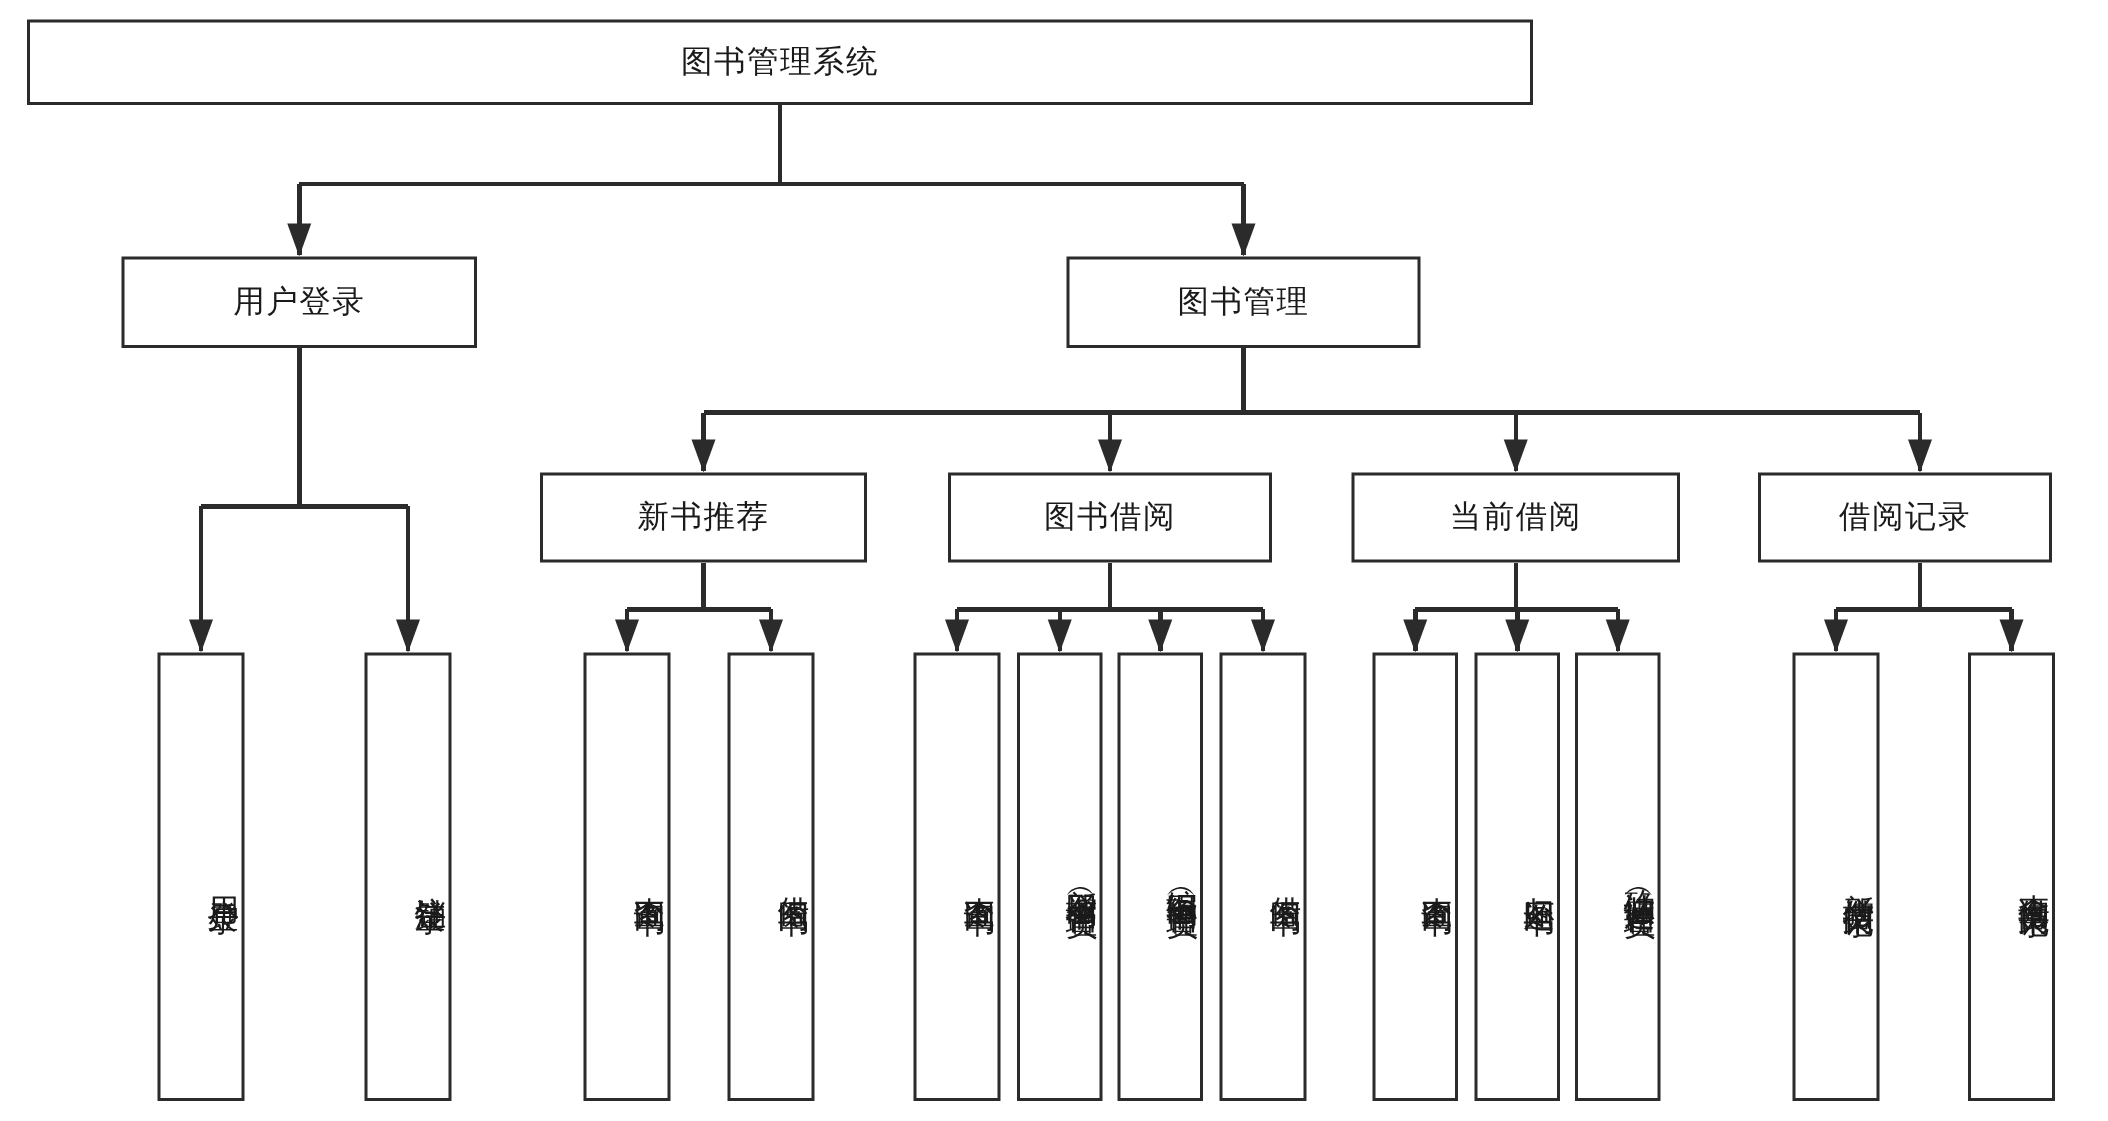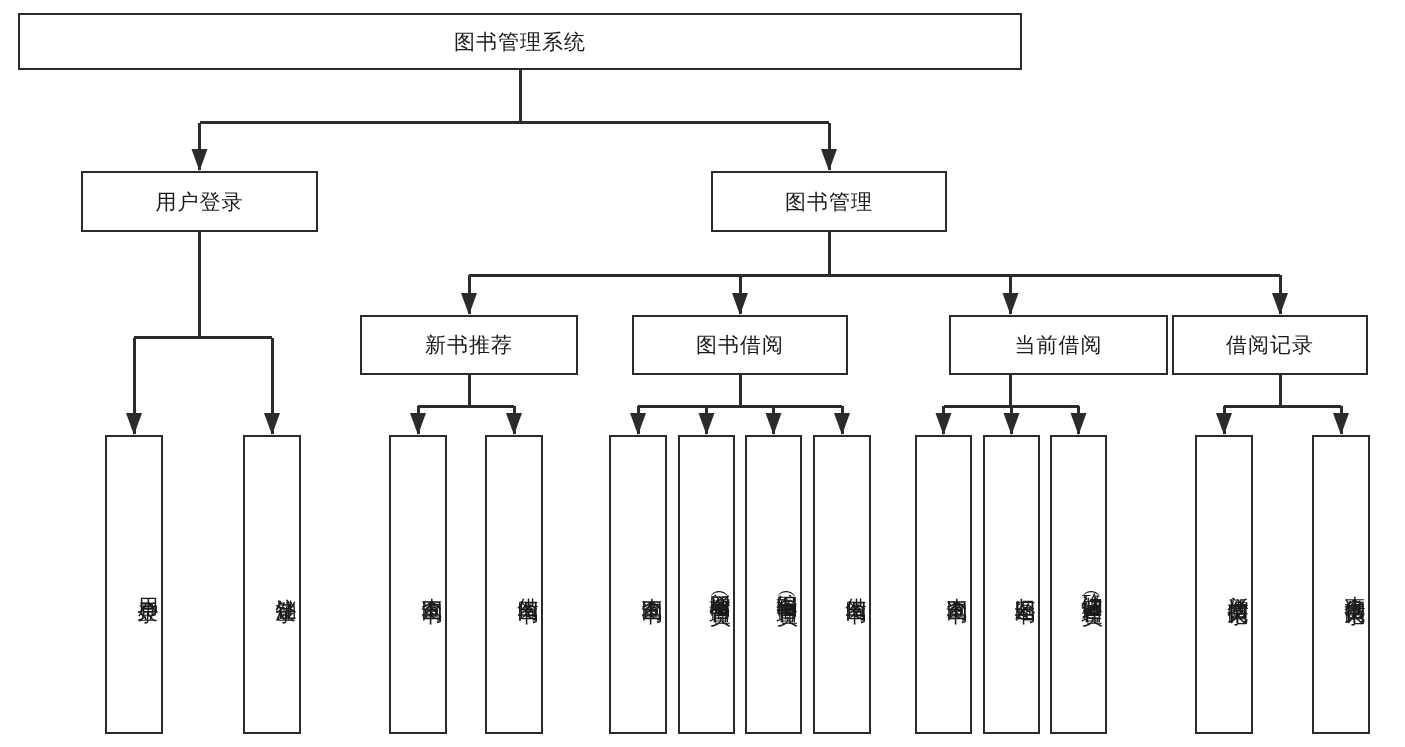--- a/index.html
+++ b/index.html
@@ -116,21 +116,21 @@
       <polygon points="1216,413 1232,413 1224,435" fill="#2b2b2b"></polygon>
       <line x1="1341" y1="406.2" x2="1341" y2="434" stroke="#2b2b2b" stroke-width="3" shape-rendering="crispEdges"></line>
       <polygon points="1333,413 1349,413 1341,435" fill="#2b2b2b"></polygon>
     </svg>
   <div id="nodes">
       <div class="node node-h root" style="left: 18px; top: 13px; width: 1004px; height: 57px; border-color: rgb(43, 43, 43); background: rgb(255, 255, 255); color: rgb(26, 26, 26);">图书管理系统</div>
       <div class="node node-h" style="left: 81px; top: 171px; width: 237px; height: 61px; border-color: rgb(43, 43, 43); background: rgb(255, 255, 255); color: rgb(26, 26, 26);">用户登录</div>
       <div class="node node-h" style="left: 711px; top: 171px; width: 236px; height: 61px; border-color: rgb(43, 43, 43); background: rgb(255, 255, 255); color: rgb(26, 26, 26);">图书管理</div>
       <div class="node node-h" style="left: 360px; top: 315px; width: 218px; height: 60px; border-color: rgb(43, 43, 43); background: rgb(255, 255, 255); color: rgb(26, 26, 26);">新书推荐</div>
       <div class="node node-h" style="left: 632px; top: 315px; width: 216px; height: 60px; border-color: rgb(43, 43, 43); background: rgb(255, 255, 255); color: rgb(26, 26, 26);">图书借阅</div>
-      <div class="node node-h" style="left: 901px; top: 315px; width: 219px; height: 60px; border-color: rgb(43, 43, 43); background: rgb(255, 255, 255); color: rgb(26, 26, 26); margin-left: 48px;">当前借阅</div>
+      <div class="node node-h" style="left: 901px; top: 315px; width: 219px; height: 60px; border-color: rgb(43, 43, 43); background: rgb(255, 255, 255); color: rgb(26, 26, 26);">当前借阅</div>
       <div class="node node-h" style="left: 1172px; top: 315px; width: 196px; height: 60px; border-color: rgb(43, 43, 43); background: rgb(255, 255, 255); color: rgb(26, 26, 26);">借阅记录</div>
       <div class="node node-v" style="left: 105px; top: 435px; width: 58px; height: 299px; border-color: rgb(43, 43, 43); background: rgb(255, 255, 255); color: rgb(26, 26, 26);">用户登录</div>
       <div class="node node-v" style="left: 243px; top: 435px; width: 58px; height: 299px; border-color: rgb(43, 43, 43); background: rgb(255, 255, 255); color: rgb(26, 26, 26);">注销登录</div>
       <div class="node node-v" style="left: 389px; top: 435px; width: 58px; height: 299px; border-color: rgb(43, 43, 43); background: rgb(255, 255, 255); color: rgb(26, 26, 26);">查询图书</div>
       <div class="node node-v" style="left: 485px; top: 435px; width: 58px; height: 299px; border-color: rgb(43, 43, 43); background: rgb(255, 255, 255); color: rgb(26, 26, 26);">借阅图书</div>
       <div class="node node-v" style="left: 609px; top: 435px; width: 58px; height: 299px; border-color: rgb(43, 43, 43); background: rgb(255, 255, 255); color: rgb(26, 26, 26);">查询图书</div>
       <div class="node node-v" style="left: 678px; top: 435px; width: 57px; height: 299px; border-color: rgb(43, 43, 43); background: rgb(255, 255, 255); color: rgb(26, 26, 26);">新增图书（管理员）</div>
       <div class="node node-v" style="left: 745px; top: 435px; width: 57px; height: 299px; border-color: rgb(43, 43, 43); background: rgb(255, 255, 255); color: rgb(26, 26, 26);">编辑图书（管理员）</div>
       <div class="node node-v" style="left: 813px; top: 435px; width: 58px; height: 299px; border-color: rgb(43, 43, 43); background: rgb(255, 255, 255); color: rgb(26, 26, 26);">借阅图书</div>
       <div class="node node-v" style="left: 915px; top: 435px; width: 57px; height: 299px; border-color: rgb(43, 43, 43); background: rgb(255, 255, 255); color: rgb(26, 26, 26);">查询图书</div>

